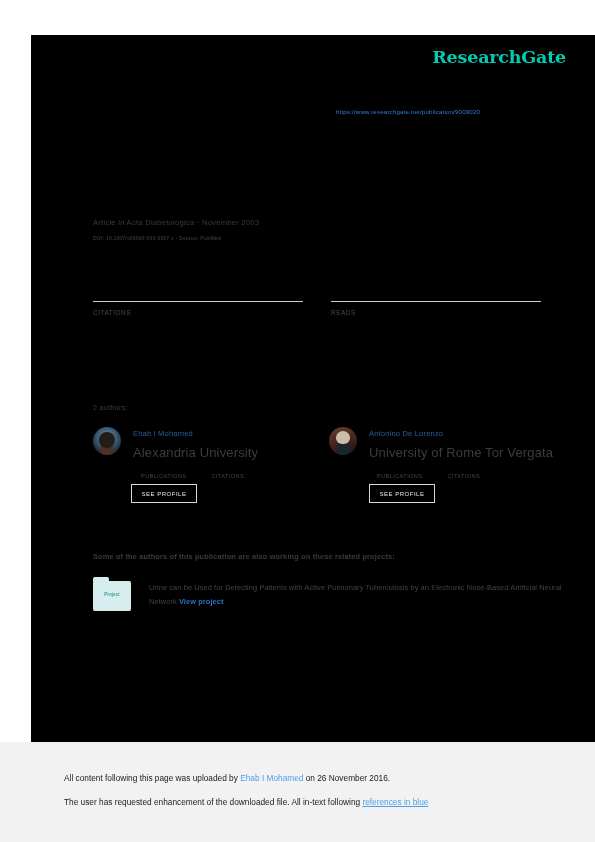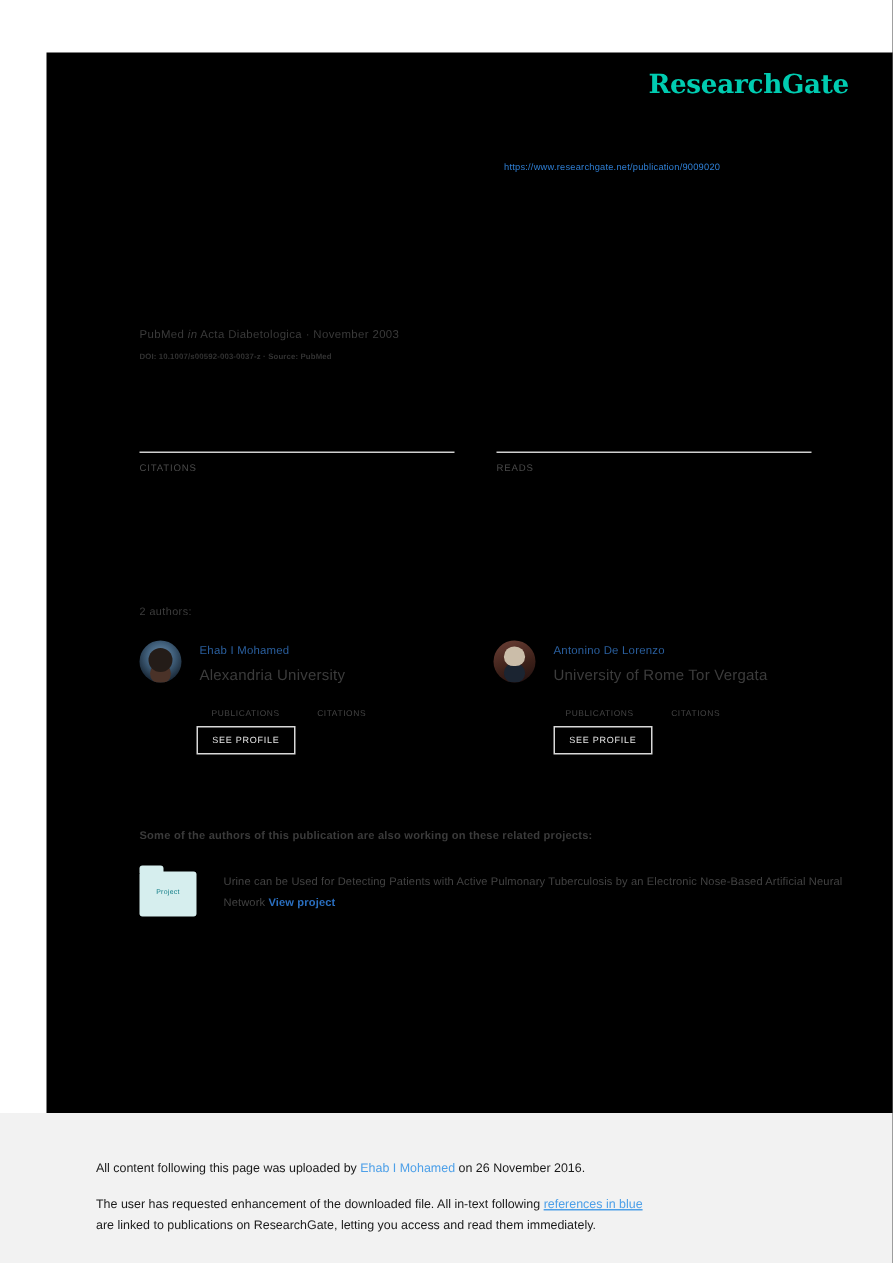--- a/index.html
+++ b/index.html
@@ -166,21 +166,21 @@
     position: absolute;
     left: 40px; top: 2px;
     font-size: 7.6px;
     letter-spacing: 0.15px;
     color: #2a5f9e;
     white-space: nowrap;
   }
   .author-affil {
     position: absolute;
     left: 40px; top: 18px;
-    font-size: 10px;
+    font-size: 13px;
     letter-spacing: 0.15px;
     color: #3c3c3c;
     white-space: nowrap;
   }
 
   .author-stats {
     position: absolute;
     left: 48px; top: 36px;
     width: 190px;
   }
@@ -305,21 +305,21 @@
 
 <div class="dark-panel">
 
   <div class="rg-logo">ResearchGate</div>
 
   <div class="pub-url">https://www.researchgate.net/publication/9009020</div>
 
   <div class="paper-title"></div>
 
   <div class="article-meta">
-    <span>PubMed</span>
+    <span>Article</span>
     <span class="em">in</span>
     <span>Acta Diabetologica</span>
     <span>·</span>
     <span>November 2003</span>
   </div>
 
   <div class="article-doi">DOI: 10.1007/s00592-003-0037-z · Source: PubMed</div>
 
   <div class="metric citations">
     <div class="metric-number"></div>
@@ -384,14 +384,13 @@
 
 </div>
 
 <div class="footer">
   <div class="footer-line l1">
     <span>All content following this page was uploaded by </span><span class="lnk">Ehab I Mohamed</span><span> on 26 November 2016.</span>
   </div>
   <div class="footer-line l2">
     <span>The user has requested enhancement of the downloaded file. All in-text following </span><span class="lnk-u">references in blue</span>
   </div>
-  <div class="footer-line l3">are linked to publications on ResearchGate, letting you access and read them immediately.</div>
 </div>
 
 </body></html>

